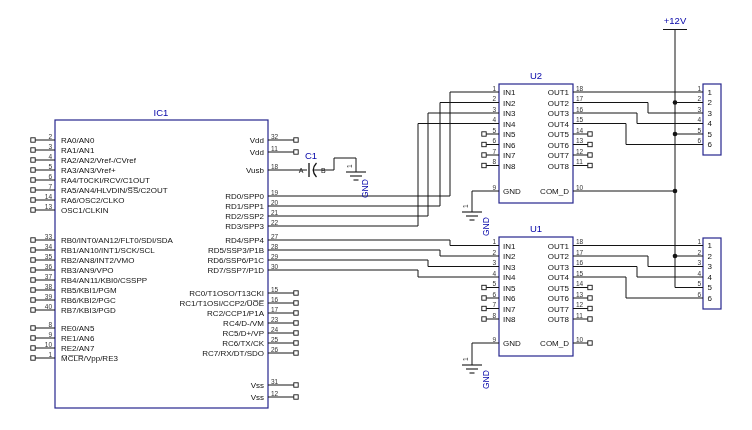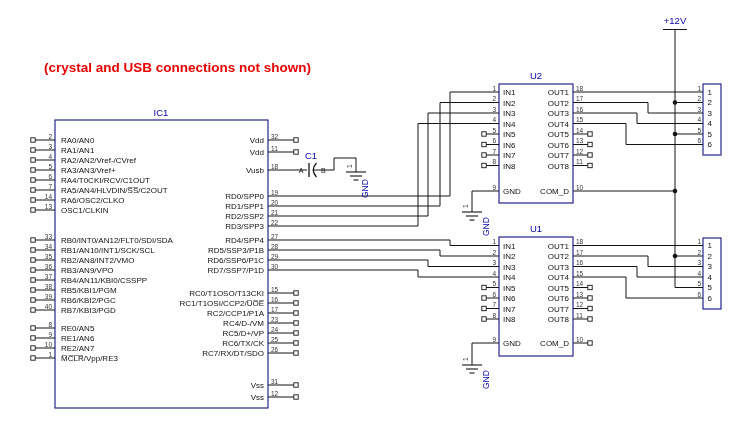--- a/index.html
+++ b/index.html
@@ -11,21 +11,20 @@
   .pinnum{font-family:"Liberation Sans",sans-serif;font-size:6.5px;fill:#333333;}
   .ref{font-family:"Liberation Sans",sans-serif;font-size:9.5px;fill:#0404a8;}
   .gndlbl{font-family:"Liberation Sans",sans-serif;font-size:8.5px;fill:#0404a8;}
   .ab{font-family:"Liberation Sans",sans-serif;font-size:7px;fill:#111111;}
   .cnum{font-family:"Liberation Sans",sans-serif;font-size:8px;fill:#111111;}
 </style>
 </head>
 <body>
 
 <div class="stage">
-  <div class="note">(crystal and USB connections not shown)</div>
   <svg id="sch" width="752" height="430" viewBox="0 0 752 430">
       <rect x="55" y="120" width="213" height="288" fill="none" stroke="#26268e" stroke-width="1.2"></rect>
       <text x="161" y="116" class="ref" text-anchor="middle">IC1</text>
       <path d="M35,140 H55" fill="none" stroke="#141414" stroke-width="1"></path>
       <rect x="30.8" y="137.8" width="4.4" height="4.4" fill="#ffffff" stroke="#141414" stroke-width="0.9"></rect>
       <text x="52" y="138.5" class="pinnum" text-anchor="end">2</text>
       <text x="61" y="143" class="pinlbl">RA0/AN0</text>
       <path d="M35,150 H55" fill="none" stroke="#141414" stroke-width="1"></path>
       <rect x="30.8" y="147.8" width="4.4" height="4.4" fill="#ffffff" stroke="#141414" stroke-width="0.9"></rect>
       <text x="52" y="148.5" class="pinnum" text-anchor="end">3</text>

